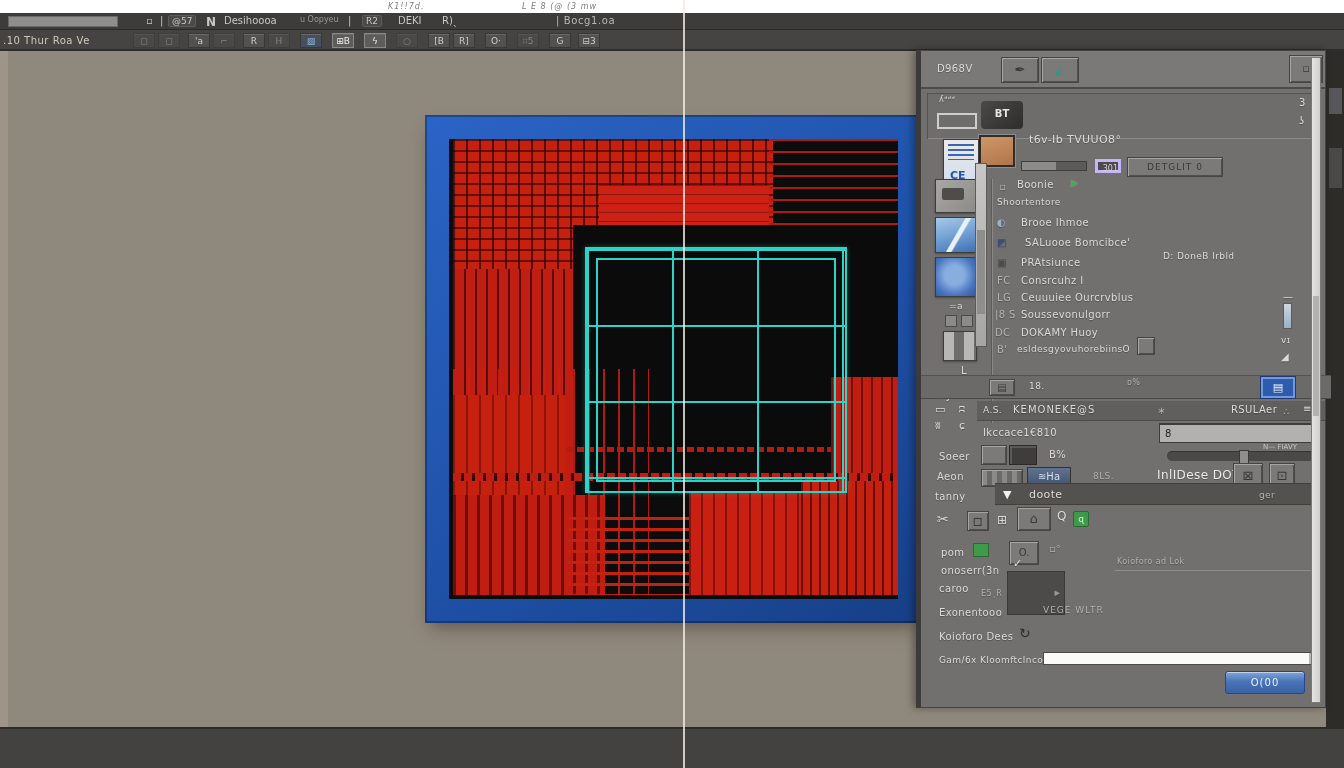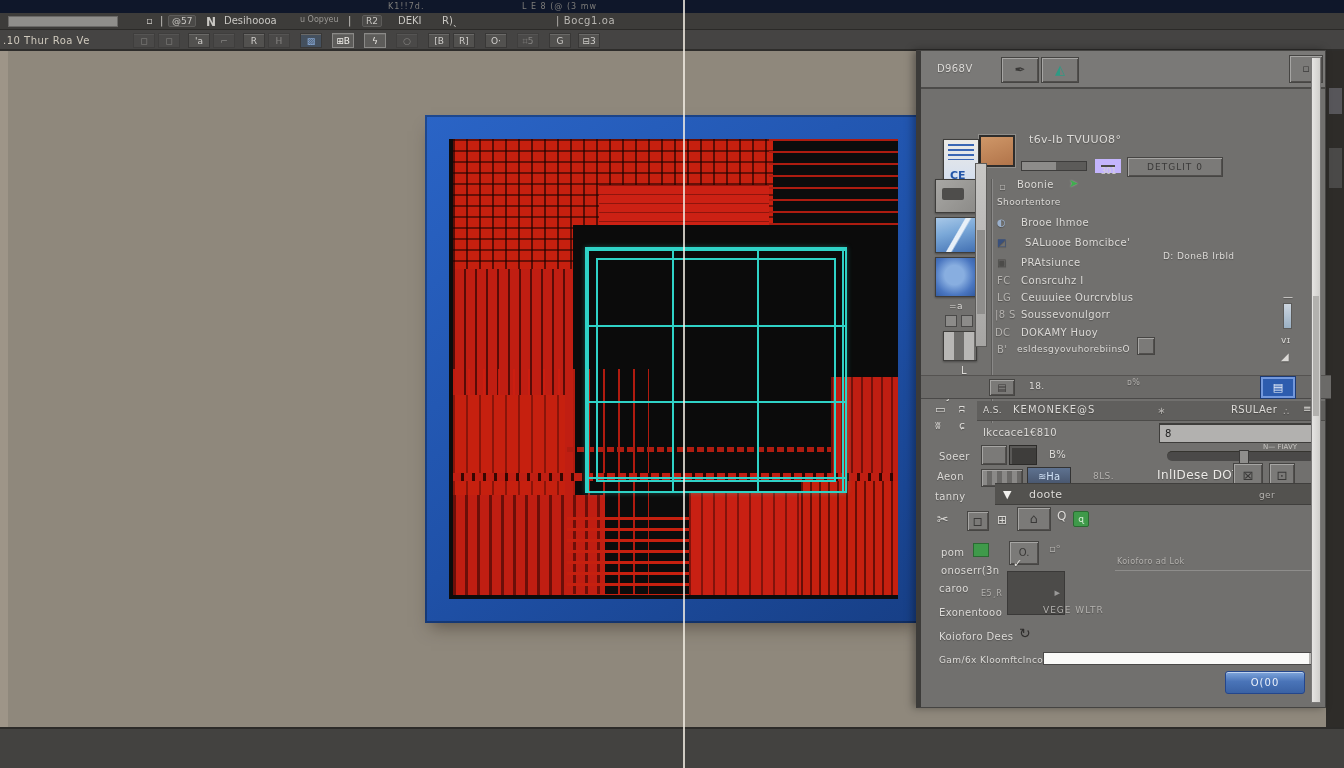--- a/index.html
+++ b/index.html
@@ -4,21 +4,21 @@
 <style>
   * { margin:0; padding:0; box-sizing:border-box; }
   html,body { width:1344px; height:768px; overflow:hidden; }
   body { font-family:"DejaVu Sans", sans-serif; }
   #root { position:relative; width:1344px; height:768px; background:#8f887c; overflow:hidden; }
   .abs { position:absolute; }
   .t { font-size:10px; color:#dcdad7; letter-spacing:.4px; white-space:nowrap; text-shadow:0 1px 1px rgba(0,0,0,.28); }
   .dim { color:#b4b2af; }
 
   
-  .topstrip { left:0; top:0; width:1344px; height:13px; background:#0f172a; }
+  .topstrip { left:0; top:0; width:1344px; height:13px; background:#ffffff;font-style:italic; }
   .topstrip .hint { position:absolute; font-size:8px; color:#7d7c79; letter-spacing:1px; top:2px; }
   .menubar { left:0; top:13px; width:1344px; height:17px; background:#3d3c3a; border-bottom:1px solid #2b2a28; }
   .menubar span { position:absolute; top:2px; font-size:10px; color:#c9c7c3; white-space:nowrap; }
   .mb-swatch { position:absolute; left:8px; top:3px; width:110px; height:11px; background:#8f8e8b; border:1px solid #6a6967; }
   .mb-chip { background:#4a4947; border:1px solid #5d5c5a; padding:0 3px; border-radius:2px; font-size:9px !important; }
   .mb-title { color:#b9b7b3 !important; letter-spacing:.6px; }
   .toolbar { left:0; top:30px; width:1344px; height:21px; background:#454443; border-bottom:2px solid #2e2d2b; }
   .tb-label { position:absolute; left:3px; top:5px; font-size:10px; color:#cfc9bd; letter-spacing:.5px; }
   .tb-btn { position:absolute; top:3px; width:22px; height:15px; background:#52514f; border:1px solid #393837;
             box-shadow:inset 0 1px 0 #6a6967; color:#cfcdca; font-size:9px; line-height:14px; text-align:center; }
@@ -73,21 +73,21 @@
 
   
   .panel { left:916px; top:50px; width:410px; height:658px; background:#71706e; z-index:10;
            border:1px solid #454442; border-left:5px solid #3c3b39;
            box-shadow:-3px 0 8px rgba(0,0,0,.35), inset 0 1px 0 #8b8a88; }
   .p-header { position:absolute; left:0; top:0; width:100%; height:38px; background:#7a7977; border-bottom:2px solid #4c4b49; }
   .p-subheader { position:absolute; left:6px; top:42px; width:394px; height:46px; background:#6e6d6b;
                  box-shadow:inset 1px 1px 0 #54534f, inset -1px -1px 0 #8c8b89; }
   .bevel { background:#7b7a78; border:1px solid #464543; box-shadow:inset 1px 1px 0 #a6a5a3, inset -1px -1px 0 #514f4d;
            color:#3a3938; text-align:center; }
-  .inset-chip { background:#4c4b49; color:#d8d6d4; border:6px solid #c4b5fd; text-align:right; }
+  .inset-chip { background:#4c4b49; color:#d8d6d4; border:3px solid #c4b5fd; text-align:right; }
   .thumb { position:absolute; border:1px solid #3e3d3b; box-shadow:0 1px 2px rgba(0,0,0,.35); }
   .v-groove { position:absolute; left:70px; top:128px; width:2px; height:244px; background:#5c5b59; border-right:1px solid #8a8988; }
   .p-row-dark { position:absolute; background:#605f5d; border-bottom:1px solid #4c4b49; }
   .p-scroll { position:absolute; left:390px; top:6px; width:10px; height:646px;
               background:linear-gradient(90deg,#e6e5e3,#cfcecb); border:1px solid #7a7978; }
   .p-scroll-thumb { position:absolute; left:1px; top:238px; width:6px; height:120px; background:#b2b1ae; }
   .subpanel { position:absolute; left:238px; top:216px; width:110px; height:92px; background:#6d6c6a;
               box-shadow:inset 1px 1px 0 #4e4d4b, inset -1px -1px 0 #9a9998; }
   .sp-btn { position:absolute; left:4px; width:100px; height:18px; font-size:10px; line-height:16px; font-weight:bold; }
   .mode-row { position:absolute; left:0; top:324px; width:410px; height:24px; background:#6b6a68;
@@ -177,20 +177,27 @@
 
   <div class="abs panel">
 
     <div class="p-header">
       <span class="abs t" style="left:16px; top:12px">D968V</span>
       <span class="abs bevel" style="left:80px; top:6px; width:38px; height:26px; font-size:13px; line-height:24px">✒</span>
       <span class="abs bevel" style="left:120px; top:6px; width:38px; height:26px; font-size:13px; line-height:24px; color:#2f9a84">◭</span>
       <span class="abs bevel" style="left:368px; top:4px; width:34px; height:28px; font-size:11px; line-height:26px">▫</span>
     </div>
 
+    <div class="p-subheader">
+      <span class="abs t" style="left:12px; top:2px; font-size:8px">ʎᵈᵈᵈ</span>
+      <span class="abs" style="left:10px; top:20px; width:40px; height:16px; border:2px solid #cfcecb"></span>
+      <span class="abs" style="left:54px; top:8px; width:42px; height:28px; background:linear-gradient(135deg,#4a4948,#2e2d2c); border-radius:4px; color:#e8e6e3; font-size:10px; font-weight:bold; text-align:center; line-height:26px">BT</span>
+      <span class="abs t" style="left:372px; top:4px">3</span>
+      <span class="abs t" style="left:372px; top:22px">ʖ</span>
+    </div>
 
     <div class="abs" style="left:58px; top:84px; width:36px; height:32px; background:linear-gradient(160deg,#cf9768,#b1744a); border:2px solid #2e2d2c; box-shadow:0 0 0 1px #8f8e8b"></div>
     <span class="abs t" style="left:108px; top:82px; font-size:11px">t6v-Ib TVUUO8°</span>
     <div class="abs" style="left:100px; top:110px; width:66px; height:10px; background:#5c5b59; border:1px solid #3e3d3c; box-shadow:inset 34px 0 0 #8d8c8a"></div>
     <span class="abs inset-chip" style="left:174px; top:108px; width:26px; height:14px; font-size:8px; line-height:13px">301</span>
     <span class="abs bevel" style="left:206px; top:106px; width:96px; height:20px; font-size:9px; line-height:18px; letter-spacing:1px">DETGLIT 0</span>
 
     <div class="thumb" style="left:22px; top:88px; width:36px; height:46px; background:linear-gradient(180deg,#eceae6 0%,#d2def0 100%)">
       <span class="abs" style="left:6px; bottom:2px; font-size:11px; font-weight:bold; color:#2456a8">CE</span>
       <span class="abs" style="left:4px; top:4px; width:26px; height:16px; background:repeating-linear-gradient(180deg,#3a66b4 0 2px, transparent 2px 5px)"></span>

